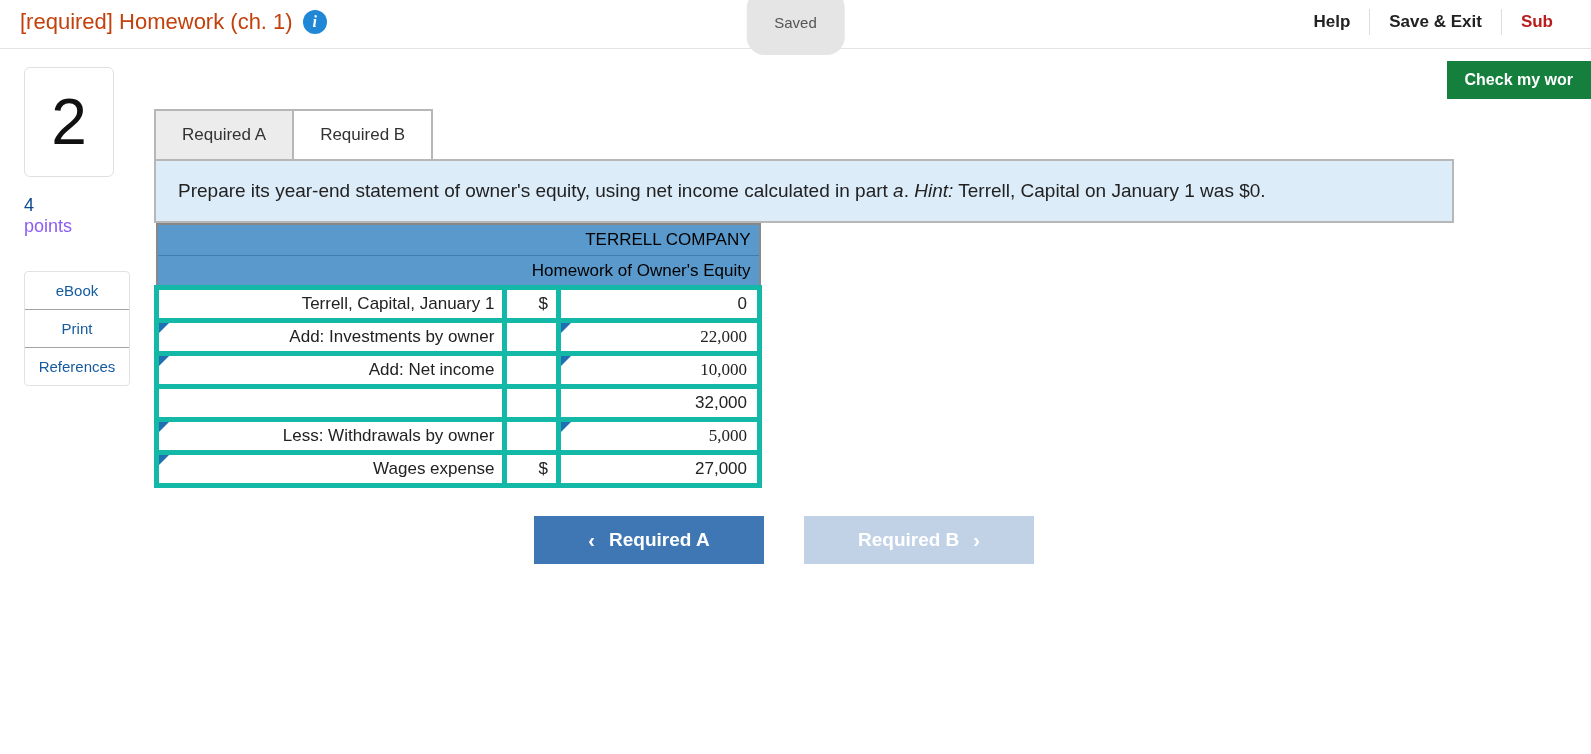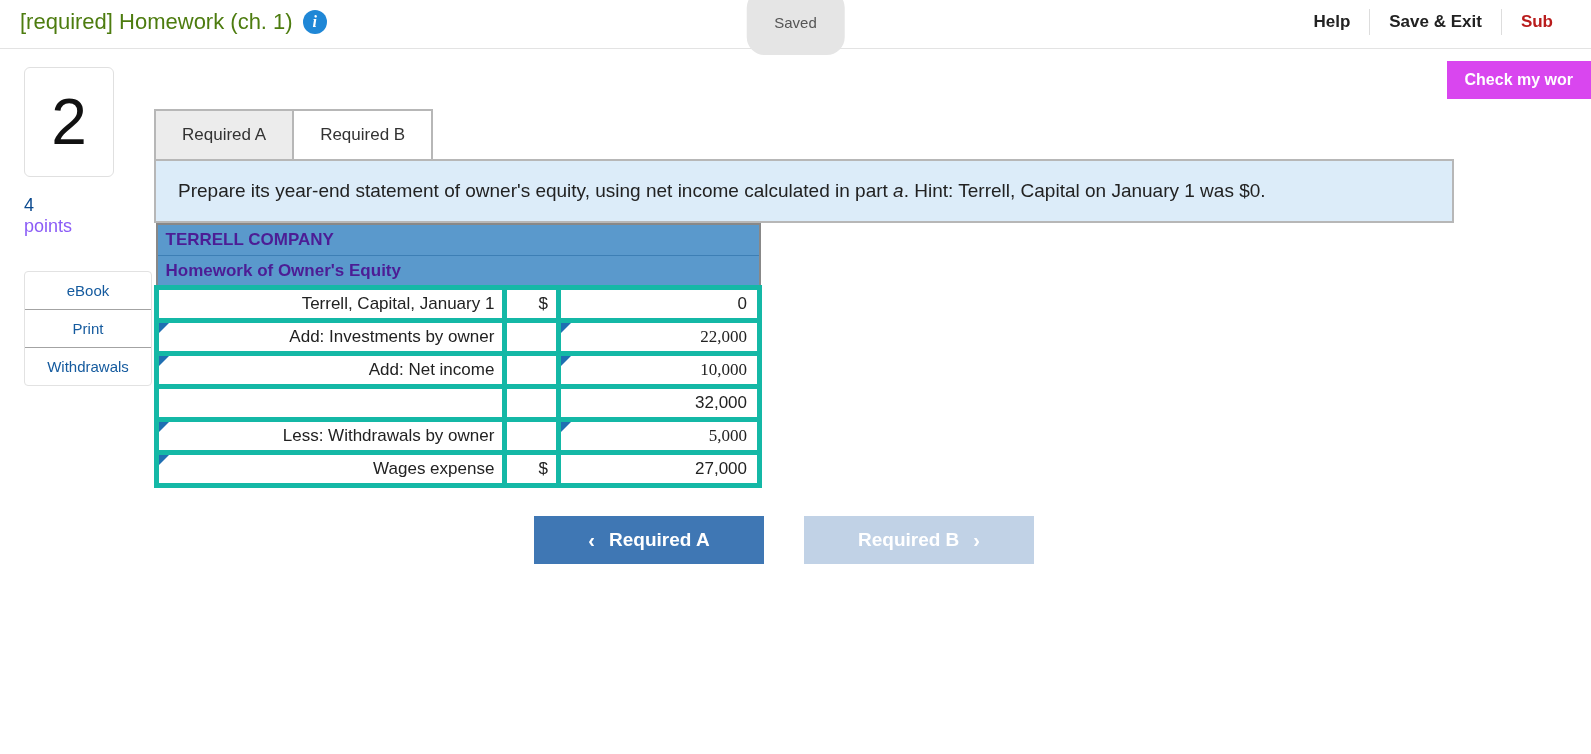--- a/index.html
+++ b/index.html
@@ -14,21 +14,21 @@
   
   .topbar {
     display: flex;
     align-items: center;
     padding: 6px 20px 10px 20px;
     border-bottom: 1px solid #e3e3e3;
     position: relative;
   }
   .assignment-title {
     font-size: 22px;
-    color: #4d7c0f;
+    color: #c2410c;
   }
   .info-icon {
     display: inline-flex;
     align-items: center;
     justify-content: center;
     width: 24px; height: 24px;
     border-radius: 50%;
     background: #1f87d6;
     color: #fff;
     font-weight: bold;
@@ -82,21 +82,21 @@
     font-size: 64px;
     font-weight: 400;
     color: #111;
   }
   .points-wrap { margin-top: 18px; }
   .points-n { color: #0b4a8f; font-size: 18px; }
   .points-l { color: #8b5cf6; font-size: 18px; }
 
   .side-links {
     margin-top: 34px;
-    width: 128px;
+    width: 106px;
     border: 1px solid #e2e2e2;
     border-radius: 4px;
     overflow: hidden;
   }
   .side-links .sl {
     display: block;
     text-align: center;
     padding: 10px 6px;
     color: #145a9e;
     font-size: 15px;
@@ -107,21 +107,21 @@
 
   .main {
     flex: 1;
     padding-right: 20px;
     position: relative;
   }
   .check-btn {
     position: absolute;
     right: 0;
     top: -6px;
-    background: #d946ef;
+    background: #15803d;
     color: #fff;
     font-weight: bold;
     padding: 10px 18px;
     font-size: 16px;
   }
 
   
   .tabs-row {
     display: flex;
     margin-top: 42px;
@@ -140,41 +140,41 @@
 
   .instruction {
     border: 2px solid #b7b7b7;
     border-top: 2px solid #b7b7b7;
     background: #dcecf9;
     padding: 16px 22px;
     font-size: 19px;
     line-height: 1.45;
     width: 1300px;
   }
-  .instruction .hint { }
+  .instruction .hint { font-style: italic; }
 
   
   .stmt {
     border-collapse: collapse;
     margin-top: 0;
     border: 2px solid #888;
     width: 608px;
   }
   .stmt td {
     border: 5px solid #14b8a6;
     padding: 4px 8px;
     height: 32px;
     font-size: 17px;
     text-align: right;
   }
   .stmt thead td {
     background: #5a99cc;
-    font-weight: bold;
-    text-align: left;
-    color: #4c1d95;
+    font-weight: normal;
+    text-align: right;
+    color: #000000;
     border: 1px solid #3d7fb5;
   }
   .col-label { width: 260px; }
   .col-cur   { width: 40px; text-align: center; }
   .col-val   { width: 150px; text-align: right; padding-right: 10px !important; }
 
   .input-cell { position: relative; background:#fff; }
   .input-cell .flag {
     position: absolute;
     left: 0; top: 0;
@@ -232,21 +232,21 @@
 
   <div class="sidebar">
     <div class="qnum-box">2</div>
     <div class="points-wrap">
       <div class="points-n">4</div>
       <div class="points-l">points</div>
     </div>
     <div class="side-links">
       <span class="sl">eBook</span>
       <span class="sl">Print</span>
-      <span class="sl">Withdrawals</span>
+      <span class="sl">References</span>
     </div>
   </div>
 
   <div class="main">
     <div class="check-btn">Check my wor</div>
 
     <div class="tabs-row">
       <div class="tab active">Required A</div>
       <div class="tab">Required B</div>
     </div>

